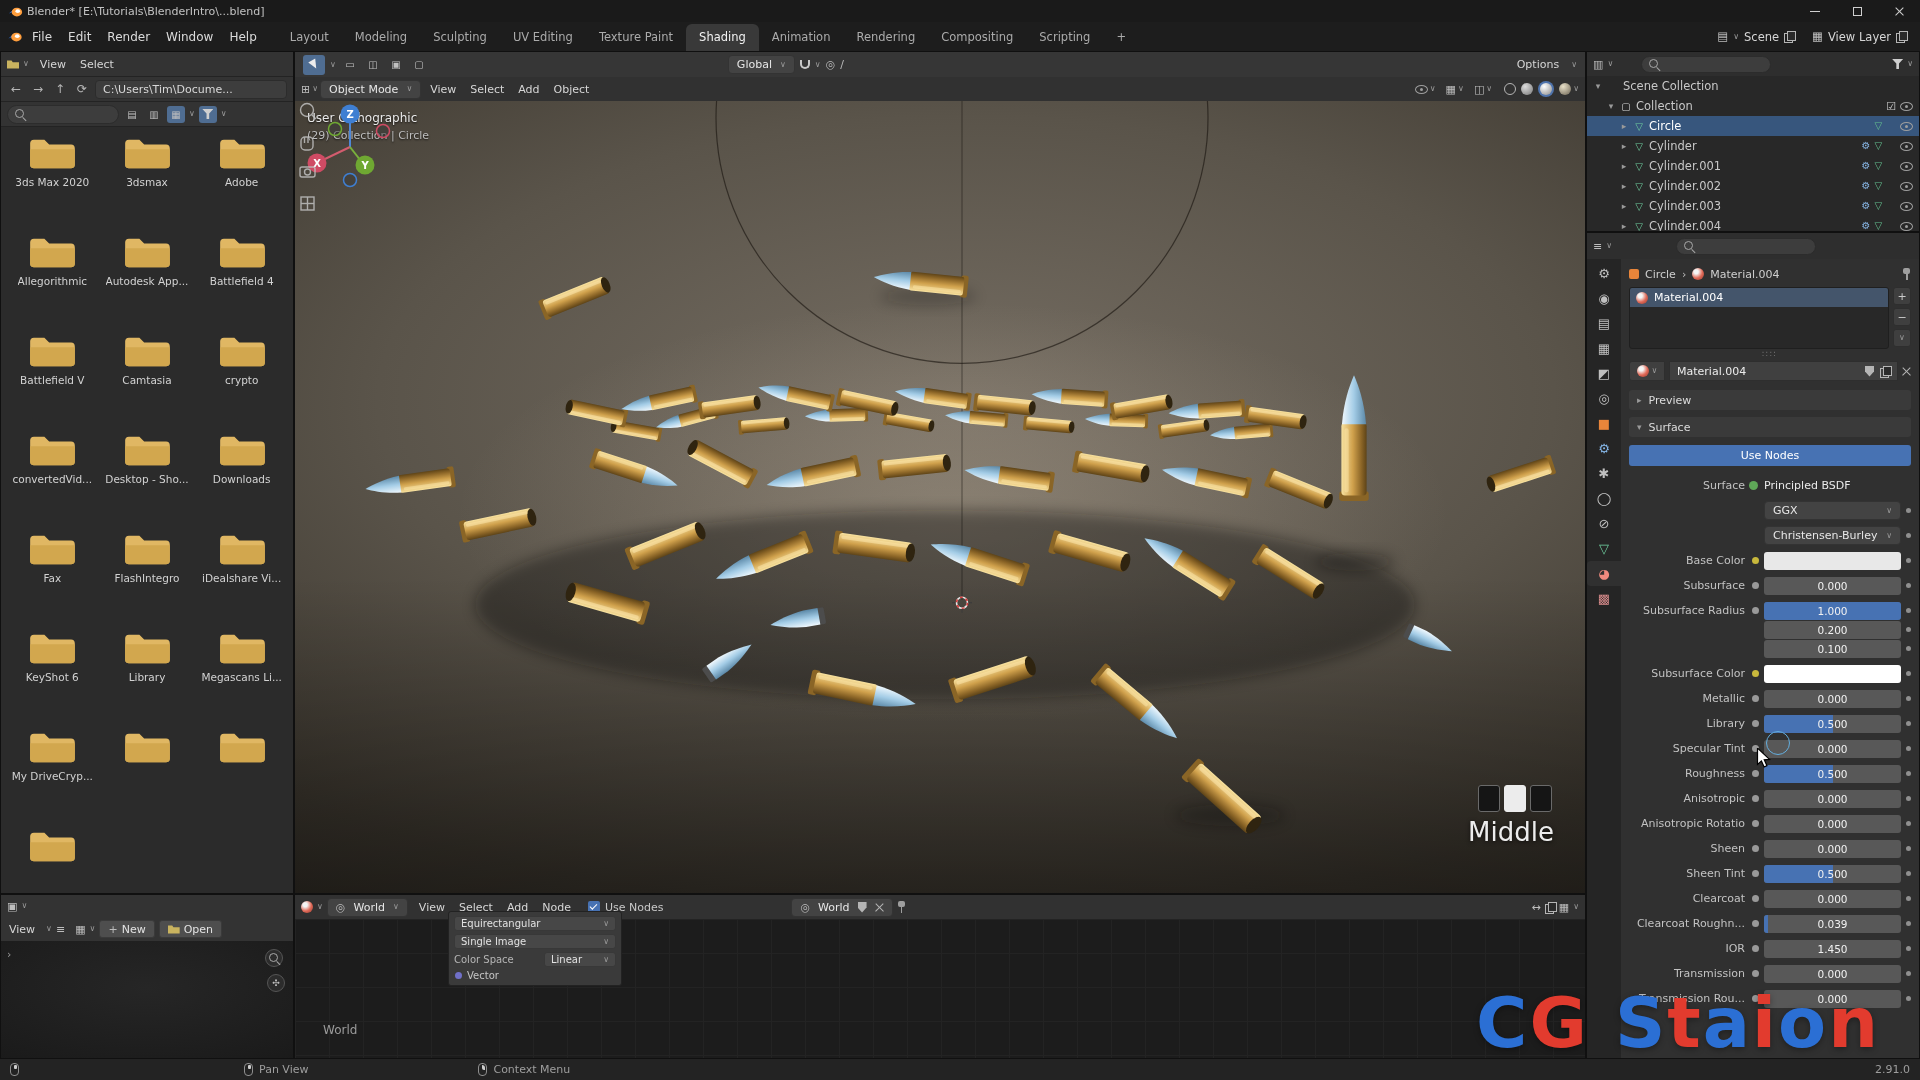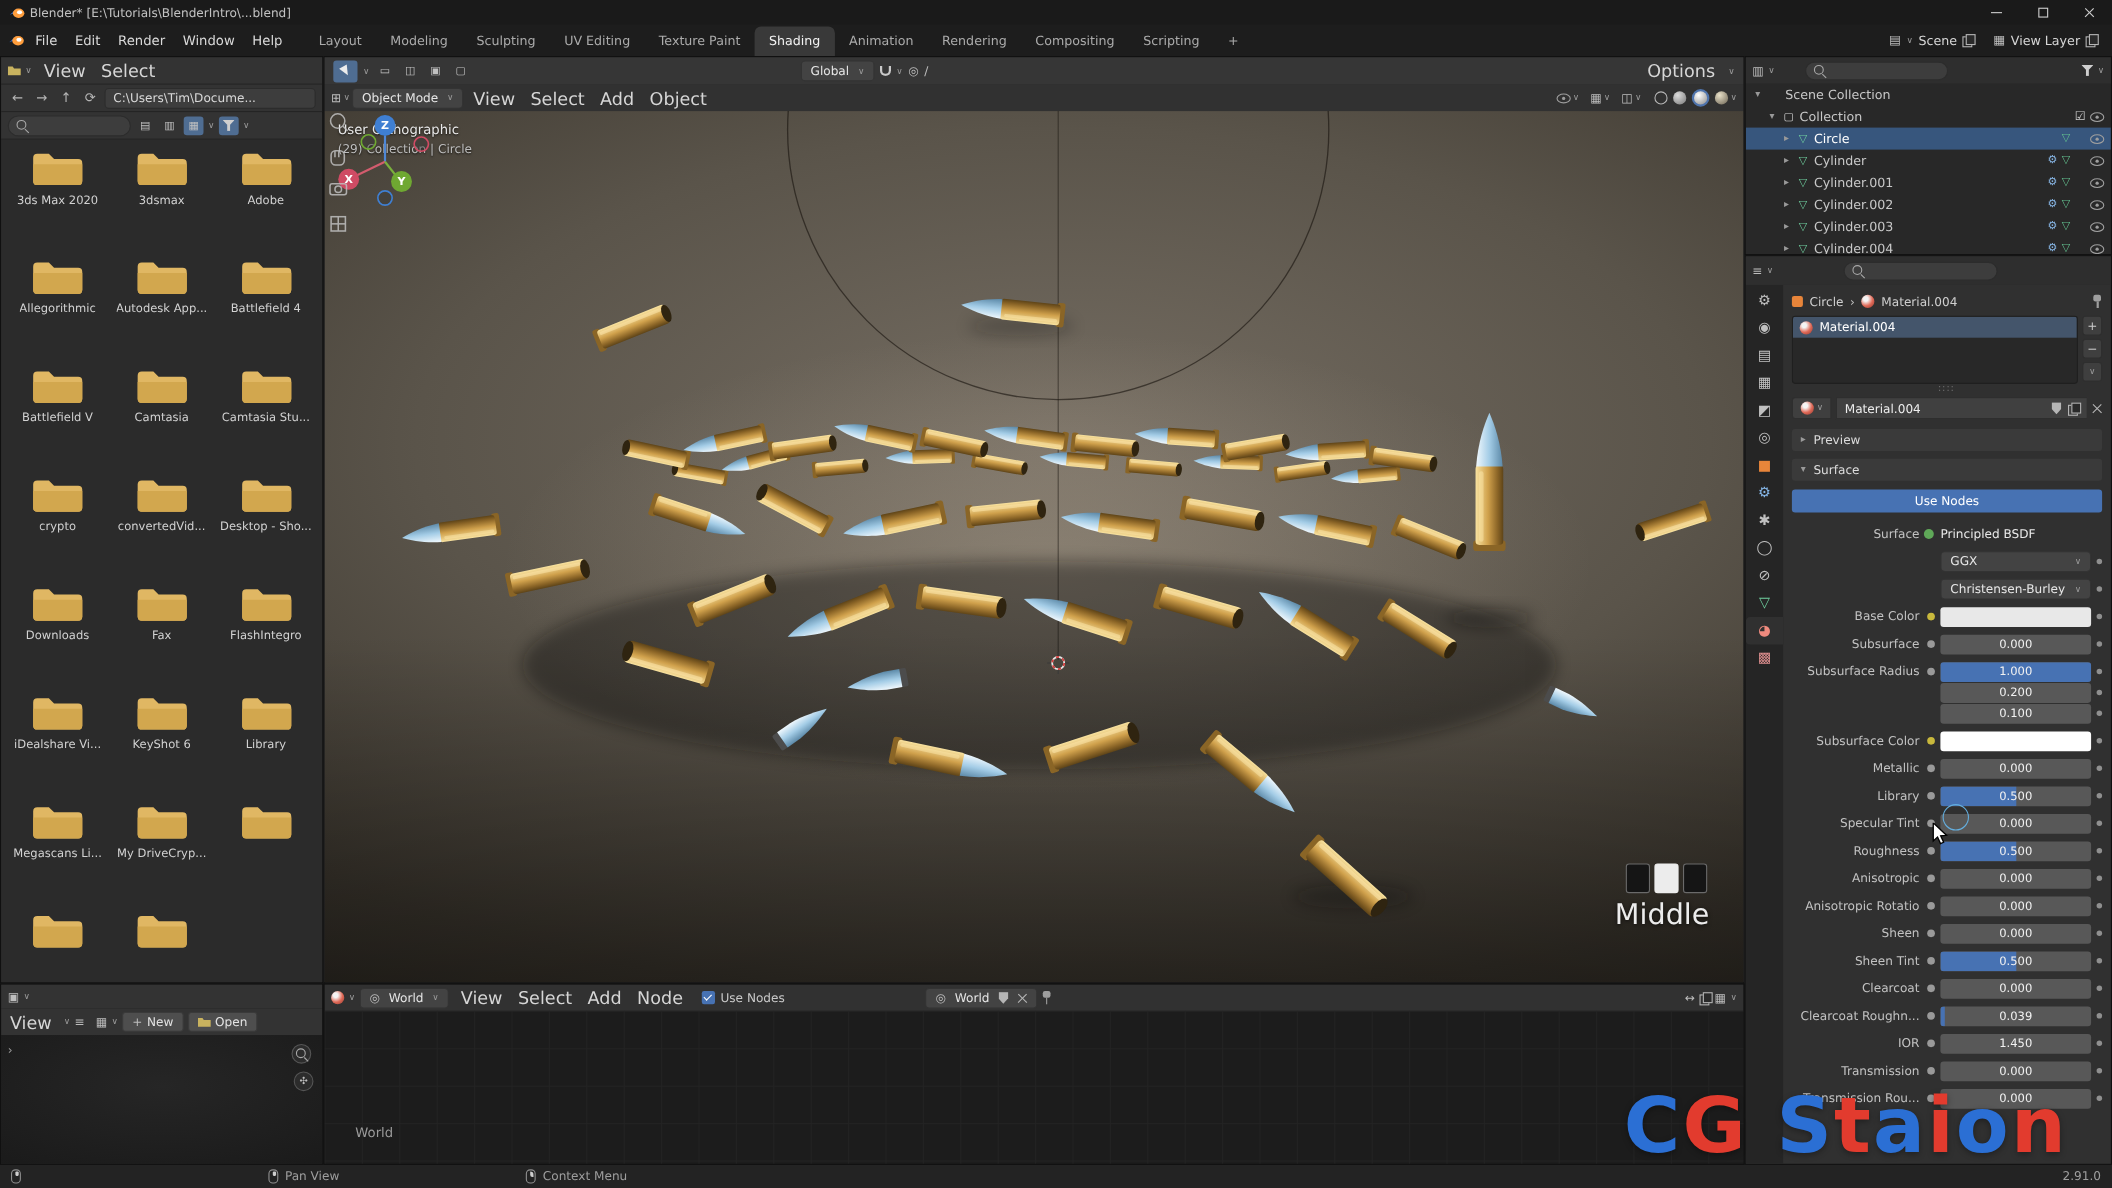--- a/index.html
+++ b/index.html
@@ -1,20 +1,20 @@
 <!DOCTYPE html>
 <html><head>
 <meta charset="utf-8">
 <style>
 *{margin:0;padding:0;box-sizing:border-box}
 html,body{width:1920px;height:1080px;overflow:hidden;background:#111;font-family:"DejaVu Sans","Liberation Sans",sans-serif}
 #root{position:relative;width:1920px;height:1080px;background:#161616;overflow:hidden;font-size:11px;color:#c8c8c8}
 .region{position:absolute;overflow:hidden;border:1px solid #101010}
 .hdr{height:25px;background:#333;display:flex;align-items:center;gap:4px;padding:0 6px;flex:none}
-.menu-sm{padding:0 7px;color:#d6d6d6;font-size:16px}
+.menu-sm{padding:0 7px;color:#d6d6d6;font-size:11px}
 .c-dn{font-size:8px;color:#9a9a9a;line-height:1}
 .c-dn::after{content:"∨"}
 .gly{line-height:1;color:#bdbdbd}
 .spacer{flex:1}
 
 .i-search{position:relative;width:11px;height:11px;flex:none}
 .i-search::before{content:"";position:absolute;left:0;top:0;width:7px;height:7px;border:1.4px solid #a8a8a8;border-radius:50%}
 .i-search::after{content:"";position:absolute;left:8px;top:8px;width:4.5px;height:1.4px;background:#a8a8a8;transform:rotate(45deg);transform-origin:0 0}
 .i-funnel{width:11px;height:10px;background:#cfcfcf;clip-path:polygon(0 0,100% 0,62% 45%,62% 100%,38% 100%,38% 45%);flex:none}
 .i-eye{position:relative;width:13px;height:9px;border:1px solid #9e9e9e;border-radius:50%;flex:none}
@@ -319,27 +319,20 @@
         </div>
 
         <div class="fb-item">
           <svg width="50" height="38" viewBox="0 0 52 40">
             <path d="M3 9 q0-4 4-4 h11 l5 5 h23 q4 0 4 4 v17 q0 4-4 4 H7 q-4 0-4-4 z" fill="#e0b763"></path>
             <path d="M3 15 h47 v16 q0 4-4 4 H7 q-4 0-4-4 z" fill="#d2a74e"></path>
           </svg>
           <div class="fb-label">Camtasia</div>
         </div>
 
-        <div class="fb-item">
-          <svg width="50" height="38" viewBox="0 0 52 40">
-            <path d="M3 9 q0-4 4-4 h11 l5 5 h23 q4 0 4 4 v17 q0 4-4 4 H7 q-4 0-4-4 z" fill="#e0b763"></path>
-            <path d="M3 15 h47 v16 q0 4-4 4 H7 q-4 0-4-4 z" fill="#d2a74e"></path>
-          </svg>
-          <div class="fb-label">Camtasia Stu...</div>
-        </div>
 
         <div class="fb-item">
           <svg width="50" height="38" viewBox="0 0 52 40">
             <path d="M3 9 q0-4 4-4 h11 l5 5 h23 q4 0 4 4 v17 q0 4-4 4 H7 q-4 0-4-4 z" fill="#e0b763"></path>
             <path d="M3 15 h47 v16 q0 4-4 4 H7 q-4 0-4-4 z" fill="#d2a74e"></path>
           </svg>
           <div class="fb-label">crypto</div>
         </div>
 
         <div class="fb-item">
@@ -1139,20 +1132,41 @@
         <span class="i-x"></span>
       </div>
       <span class="i-pin"></span>
       <div class="spacer"></div>
       <span class="gly">↔</span>
       <span class="i-copy"></span>
       <span class="gly">▦</span>
       <span class="c-dn"></span>
     </div>
     <div class="se-body">
+      <div class="nd-panel">
+        <div class="nd-dd">
+            <span>Equirectangular</span>
+            <span class="c-dn"></span>
+          </div>
+        <div class="nd-dd">
+            <span>Single Image</span>
+            <span class="c-dn"></span>
+          </div>
+        <div class="nd-row">
+          <span class="nd-lbl">Color Space</span>
+          <div class="nd-dd sm">
+              <span>Linear</span>
+              <span class="c-dn"></span>
+            </div>
+        </div>
+        <div class="nd-sock">
+            <span class="dotv"></span>
+            <span>Vector</span>
+          </div>
+      </div>
       <div class="tree-name">World</div>
     </div>
   </div>
 
   <div class="region statusbar">
     <span class="mouse mmb" style="margin-left:10px"></span>
     <div class="sb-group" style="margin-left:225px">
       <span class="mouse mmb"></span>
       <span>Pan View</span>
     </div>

